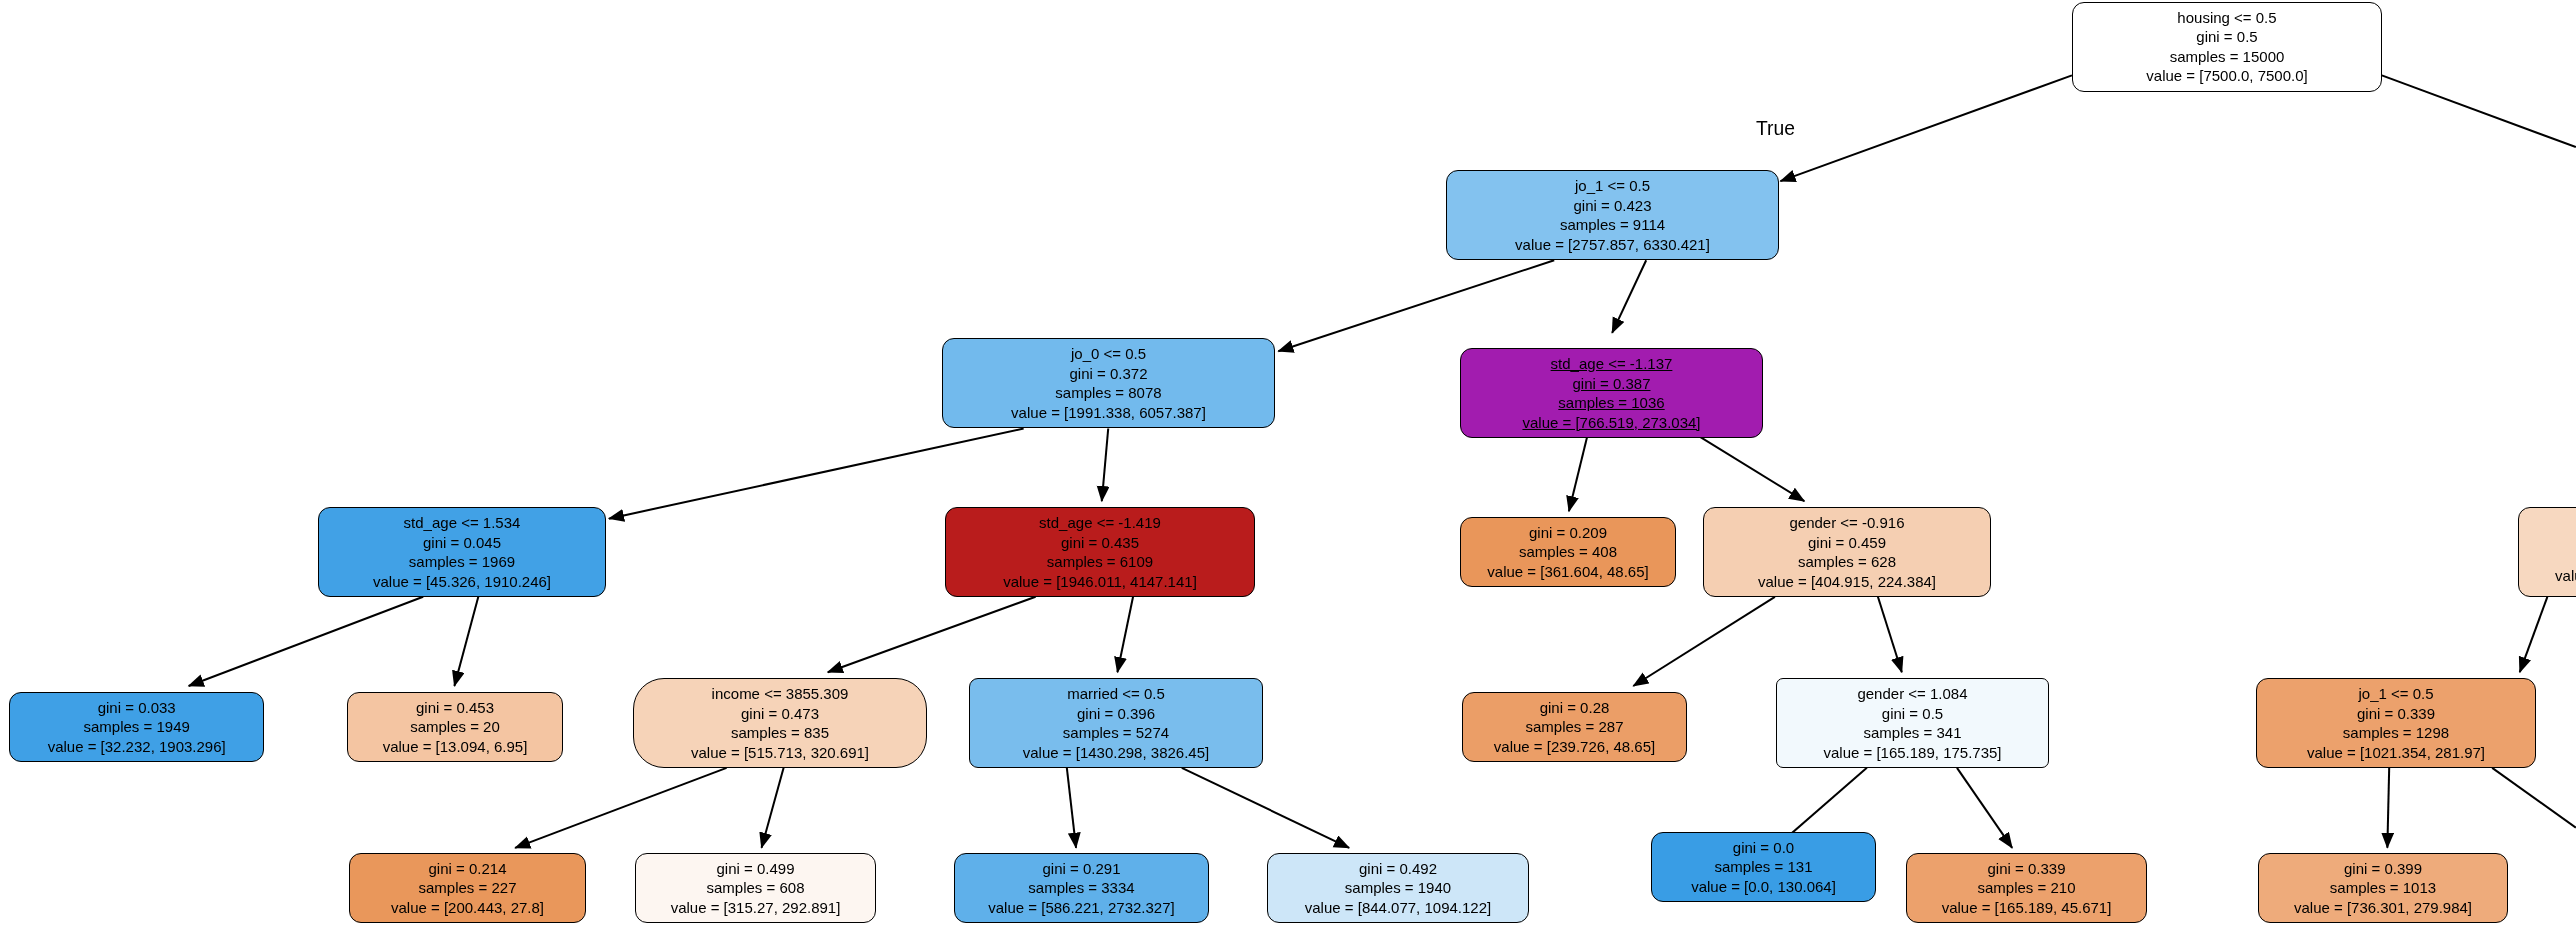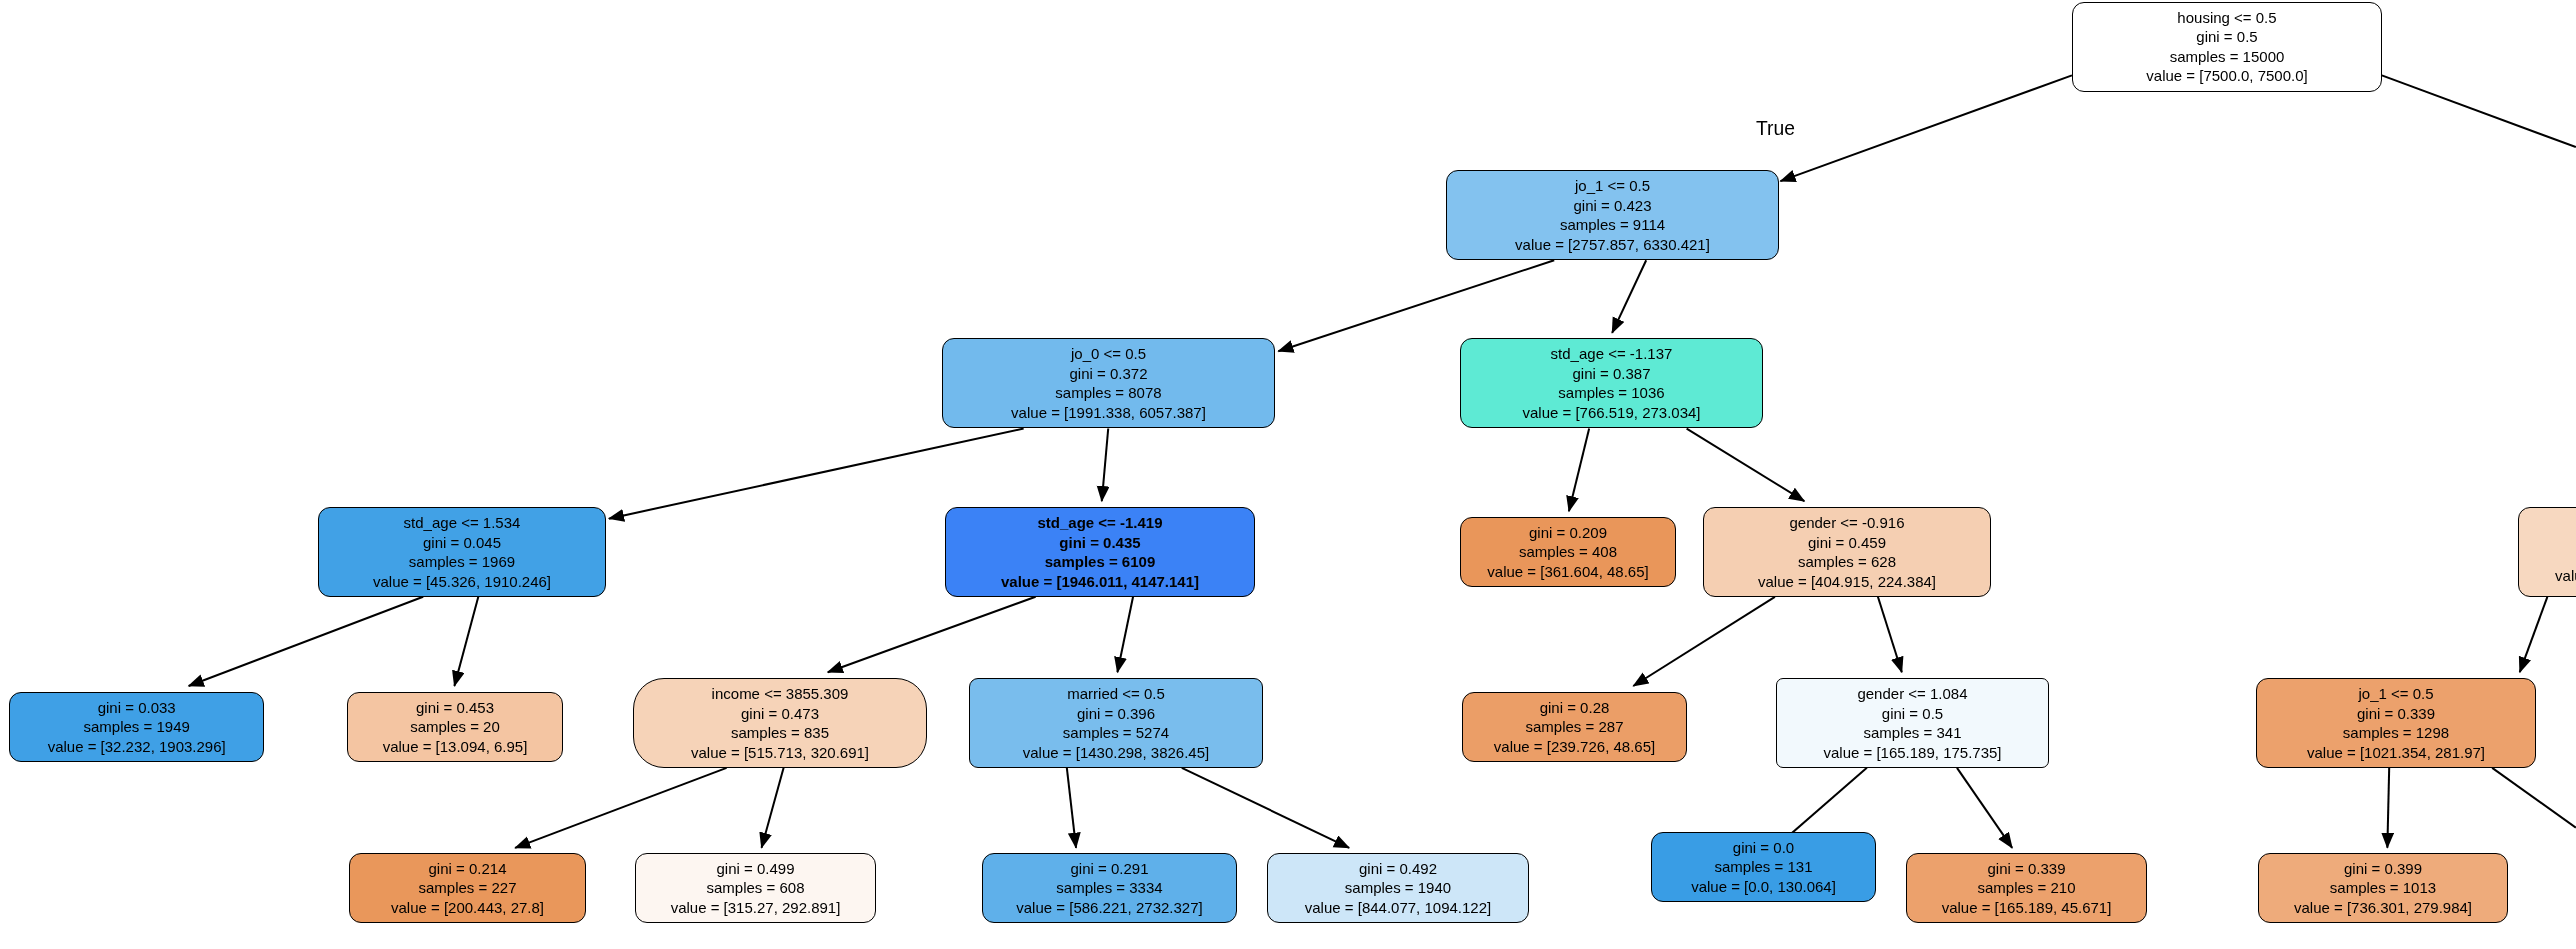--- a/index.html
+++ b/index.html
@@ -98,33 +98,33 @@
         <span class="node-line">gini = 0.423</span>
         <span class="node-line">samples = 9114</span>
         <span class="node-line">value = [2757.857, 6330.421]</span>
       </div>
       <div class="tree-node" style="left: 942px; top: 338px; width: 333px; height: 90px; background: rgb(114, 186, 237);">
         <span class="node-line">jo_0 &lt;= 0.5</span>
         <span class="node-line">gini = 0.372</span>
         <span class="node-line">samples = 8078</span>
         <span class="node-line">value = [1991.338, 6057.387]</span>
       </div>
-      <div class="tree-node" style="left: 1460px; top: 338px; width: 303px; height: 90px; background: #5eead4;">
+      <div class="tree-node" style="left: 1460px; top: 348px; width: 303px; height: 90px; background: #a21caf; text-decoration: underline;">
         <span class="node-line">std_age &lt;= -1.137</span>
         <span class="node-line">gini = 0.387</span>
         <span class="node-line">samples = 1036</span>
         <span class="node-line">value = [766.519, 273.034]</span>
       </div>
       <div class="tree-node" style="left: 318px; top: 507px; width: 288px; height: 90px; background: rgb(65, 161, 230);">
         <span class="node-line">std_age &lt;= 1.534</span>
         <span class="node-line">gini = 0.045</span>
         <span class="node-line">samples = 1969</span>
         <span class="node-line">value = [45.326, 1910.246]</span>
       </div>
-      <div class="tree-node" style="left: 945px; top: 507px; width: 310px; height: 90px; background: #3b82f6; font-weight: bold;">
+      <div class="tree-node" style="left: 945px; top: 507px; width: 310px; height: 90px; background: #b91c1c;">
         <span class="node-line">std_age &lt;= -1.419</span>
         <span class="node-line">gini = 0.435</span>
         <span class="node-line">samples = 6109</span>
         <span class="node-line">value = [1946.011, 4147.141]</span>
       </div>
       <div class="tree-node" style="left: 1460px; top: 517px; width: 216px; height: 70px; background: rgb(233, 150, 90);">
         <span class="node-line">gini = 0.209</span>
         <span class="node-line">samples = 408</span>
         <span class="node-line">value = [361.604, 48.65]</span>
       </div>
@@ -176,21 +176,21 @@
       <div class="tree-node" style="left: 349px; top: 853px; width: 237px; height: 70px; background: rgb(233, 151, 91);">
         <span class="node-line">gini = 0.214</span>
         <span class="node-line">samples = 227</span>
         <span class="node-line">value = [200.443, 27.8]</span>
       </div>
       <div class="tree-node" style="left: 635px; top: 853px; width: 241px; height: 70px; background: rgb(253, 246, 241);">
         <span class="node-line">gini = 0.499</span>
         <span class="node-line">samples = 608</span>
         <span class="node-line">value = [315.27, 292.891]</span>
       </div>
-      <div class="tree-node" style="left: 954px; top: 853px; width: 255px; height: 70px; background: rgb(95, 176, 234); margin-left: 28px;">
+      <div class="tree-node" style="left: 954px; top: 853px; width: 255px; height: 70px; background: rgb(95, 176, 234);">
         <span class="node-line">gini = 0.291</span>
         <span class="node-line">samples = 3334</span>
         <span class="node-line">value = [586.221, 2732.327]</span>
       </div>
       <div class="tree-node" style="left: 1267px; top: 853px; width: 262px; height: 70px; background: rgb(205, 230, 248);">
         <span class="node-line">gini = 0.492</span>
         <span class="node-line">samples = 1940</span>
         <span class="node-line">value = [844.077, 1094.122]</span>
       </div>
       <div class="tree-node" style="left: 1651px; top: 832px; width: 225px; height: 70px; background: rgb(57, 157, 229);">

